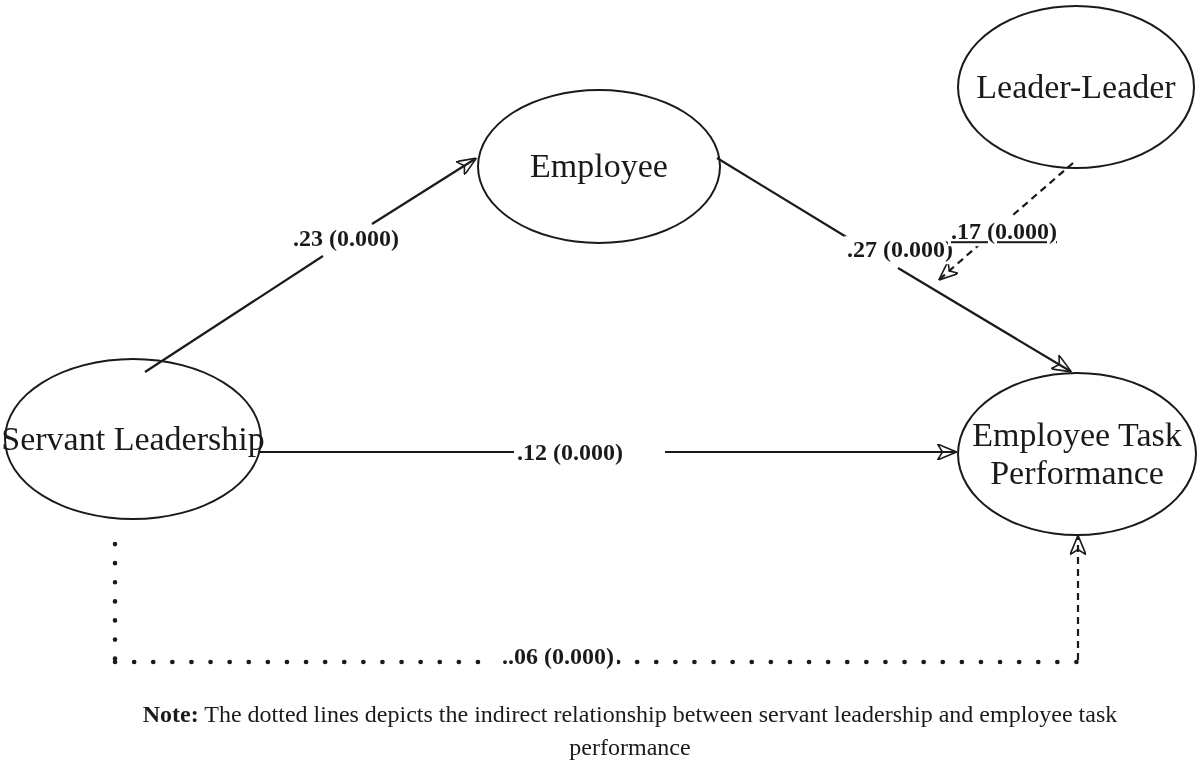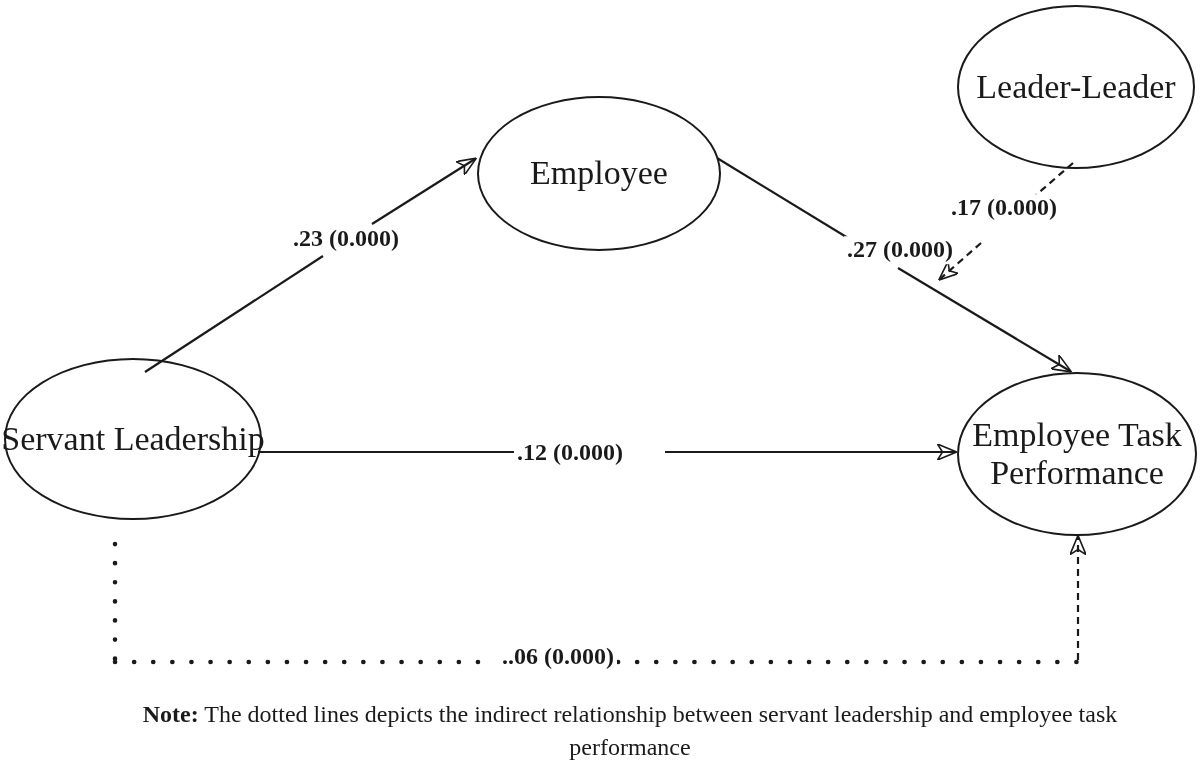--- a/index.html
+++ b/index.html
@@ -39,36 +39,36 @@
     flex-direction: column;
     align-items: center;
     justify-content: center;
     text-align: center;
     font-size: 34px;
     line-height: 1.12;
     background: transparent;
   }
   .node span { display: block; white-space: nowrap; }
   .node-servant { left: 4px;   top: 358px; width: 254px; height: 158px; }
-  .node-voice   { left: 477px; top: 96px;  width: 240px; height: 151px; }
+  .node-voice   { left: 477px; top: 89px;  width: 240px; height: 151px; }
   .node-lle     { left: 957px; top: 5px;   width: 234px; height: 160px; }
   .node-task    { left: 957px; top: 372px; width: 236px; height: 160px; }
   .edge-label {
     position: absolute;
     transform: translate(-50%, -50%);
     font-weight: bold;
     font-size: 24px;
     white-space: nowrap;
     background: #ffffff;
     padding: 0 3px;
     line-height: 1.15;
   }
   .lbl-a { left: 346px;  top: 239px; }
   .lbl-b { left: 872px;  top: 250px; margin-left: 28px; }
-  .lbl-c { left: 1004px; top: 208px; }
+  .lbl-c { left: 1004px; top: 232px; text-decoration: underline; }
   .lbl-d { left: 570px;  top: 453px; }
   .lbl-e { left: 558px;  top: 657px; }
   .note {
     position: absolute;
     left: 60px;
     top: 698px;
     width: 1140px;
     text-align: center;
     font-size: 24px;
     line-height: 33px;

